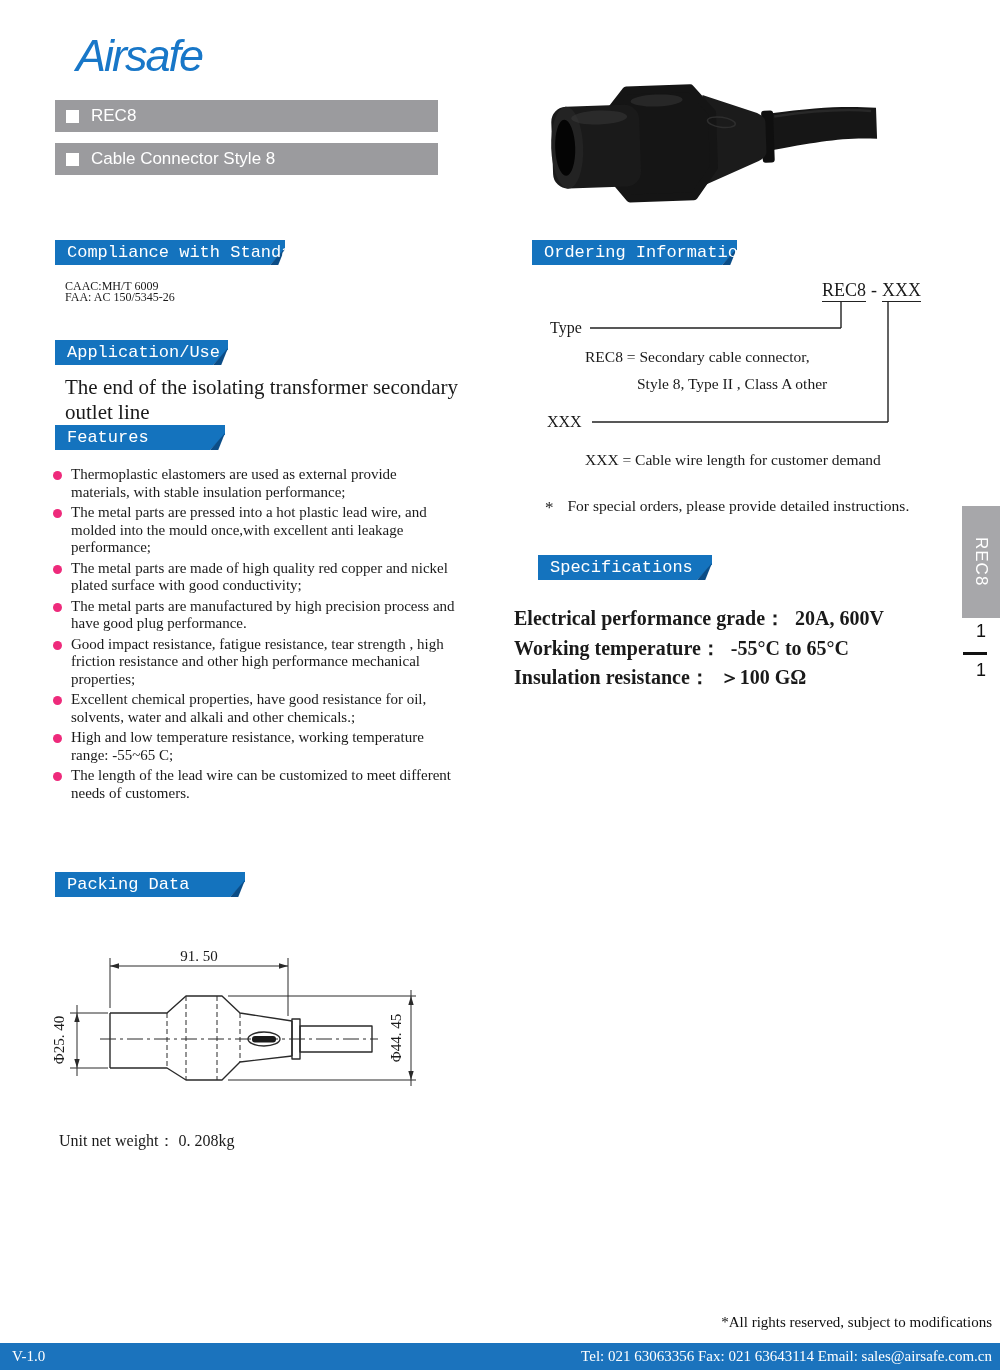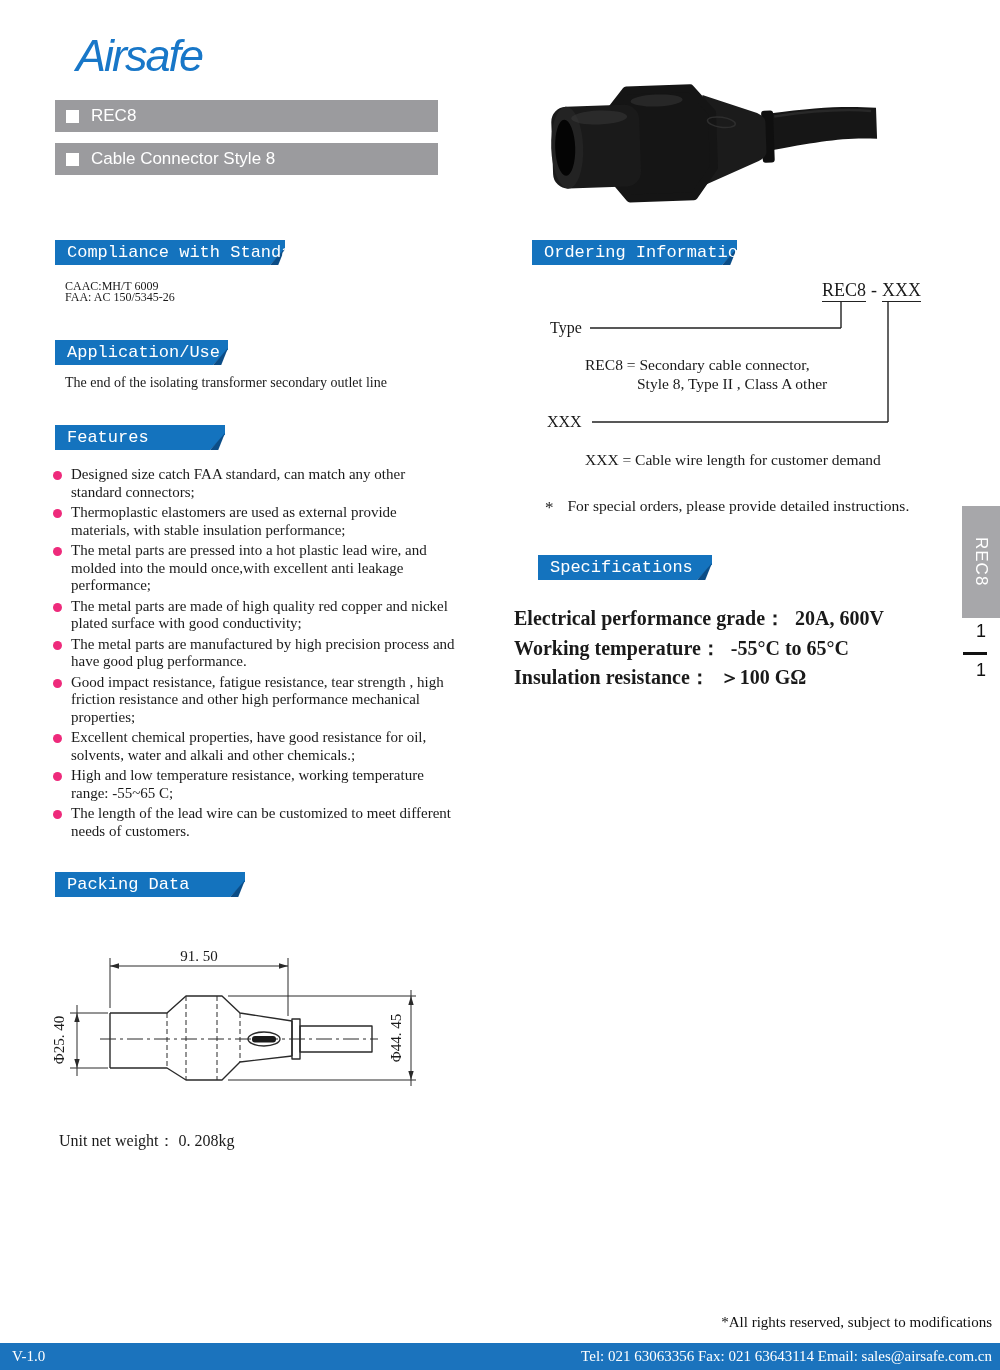--- a/index.html
+++ b/index.html
@@ -16,21 +16,21 @@
   
   .banner{position:absolute;height:25px;font-family:Liberation Mono, monospace;}
   .banner::before{content:"";position:absolute;inset:0;background:#1473be;
       clip-path:polygon(0 0,100% 0,100% 38%,calc(100% - 15px) 100%,0 100%);}
   .banner::after{content:"";position:absolute;right:0;bottom:0;width:15px;height:17px;background:#0b4d87;
       clip-path:polygon(100% 0,0 100%,55% 100%);}
   .banner .bt{position:relative;z-index:1;display:block;color:#fff;font-size:17px;
       line-height:26px;padding-left:12px;white-space:nowrap;}
   
   .tblock{position:absolute;font-size:12px;line-height:19px;}
-  .app-text{position:absolute;font-size:14px;}
+  .app-text{position:absolute;font-size:21px;}
   
   .features-list{position:absolute;left:53px;top:466px;width:404px;}
   .feat{display:flex;gap:9px;margin-bottom:3px;}
   .feat .dot{width:9px;height:9px;border-radius:50%;background:#ee2a7b;flex:0 0 auto;margin-top:5px;}
   .feat .ft{font-size:15px;line-height:17.5px;}
   
   .pn{position:absolute;left:822px;top:280px;font-size:18px;white-space:nowrap;}
   .pn .u{border-bottom:1.5px solid #222;padding-bottom:1px;}
   .pn .sep{margin:0 5px;}
   .olabel{position:absolute;font-size:16px;}
@@ -108,24 +108,20 @@
     <span class="bt">Application/Use</span>
   </div>
   <div class="app-text" style="left:65px;top:375px;width:400px;">The end of the isolating transformer secondary outlet line</div>
 
   <div class="banner" style="left:55px;top:425px;width:170px;">
     <span class="bt">Features</span>
   </div>
   <div class="features-list">
     <div class="feat">
         <span class="dot"></span>
-        <span class="ft">Designed size catch FAA standard, can match any other standard connectors;</span>
-      </div>
-    <div class="feat">
-        <span class="dot"></span>
         <span class="ft">Thermoplastic elastomers are used as external provide materials, with stable insulation performance;</span>
       </div>
     <div class="feat">
         <span class="dot"></span>
         <span class="ft">The metal parts are pressed into a hot plastic lead wire, and  molded into the mould once,with excellent anti leakage performance;</span>
       </div>
     <div class="feat">
         <span class="dot"></span>
         <span class="ft">The metal parts are made of high quality red copper and nickel plated surface with good conductivity;</span>
       </div>
@@ -154,21 +150,21 @@
   <div class="banner" style="left:532px;top:240px;width:205px;">
     <span class="bt">Ordering Information</span>
   </div>
   <div class="pn">
     <span class="u">REC8</span><span class="sep">-</span><span class="u">XXX</span>
   </div>
   <svg style="left:540px;top:295px;" width="370" height="135" viewBox="540 295 370 135">
     <path d="M841,301 V328 M590,328 H841 M888,301 V422 M592,422 H888" stroke="#222" stroke-width="1.4" fill="none"></path>
   </svg>
   <div class="olabel" style="left:550px;top:319px;">Type</div>
-  <div class="odesc" style="left:585px;top:356px;">REC8 = Secondary cable connector,</div>
+  <div class="odesc" style="left:585px;top:348px;">REC8 = Secondary cable connector,</div>
   <div class="odesc" style="left:637px;top:375px;">Style 8, Type II , Class A other</div>
   <div class="olabel" style="left:547px;top:413px;">XXX</div>
   <div class="odesc" style="left:585px;top:451px;">XXX = Cable wire length for customer demand</div>
   <div class="note">
     <span class="ast">*</span><span>For special orders, please provide detailed instructions.</span>
   </div>
 
   <div class="banner" style="left:538px;top:555px;width:174px;">
     <span class="bt">Specifications</span>
   </div>

